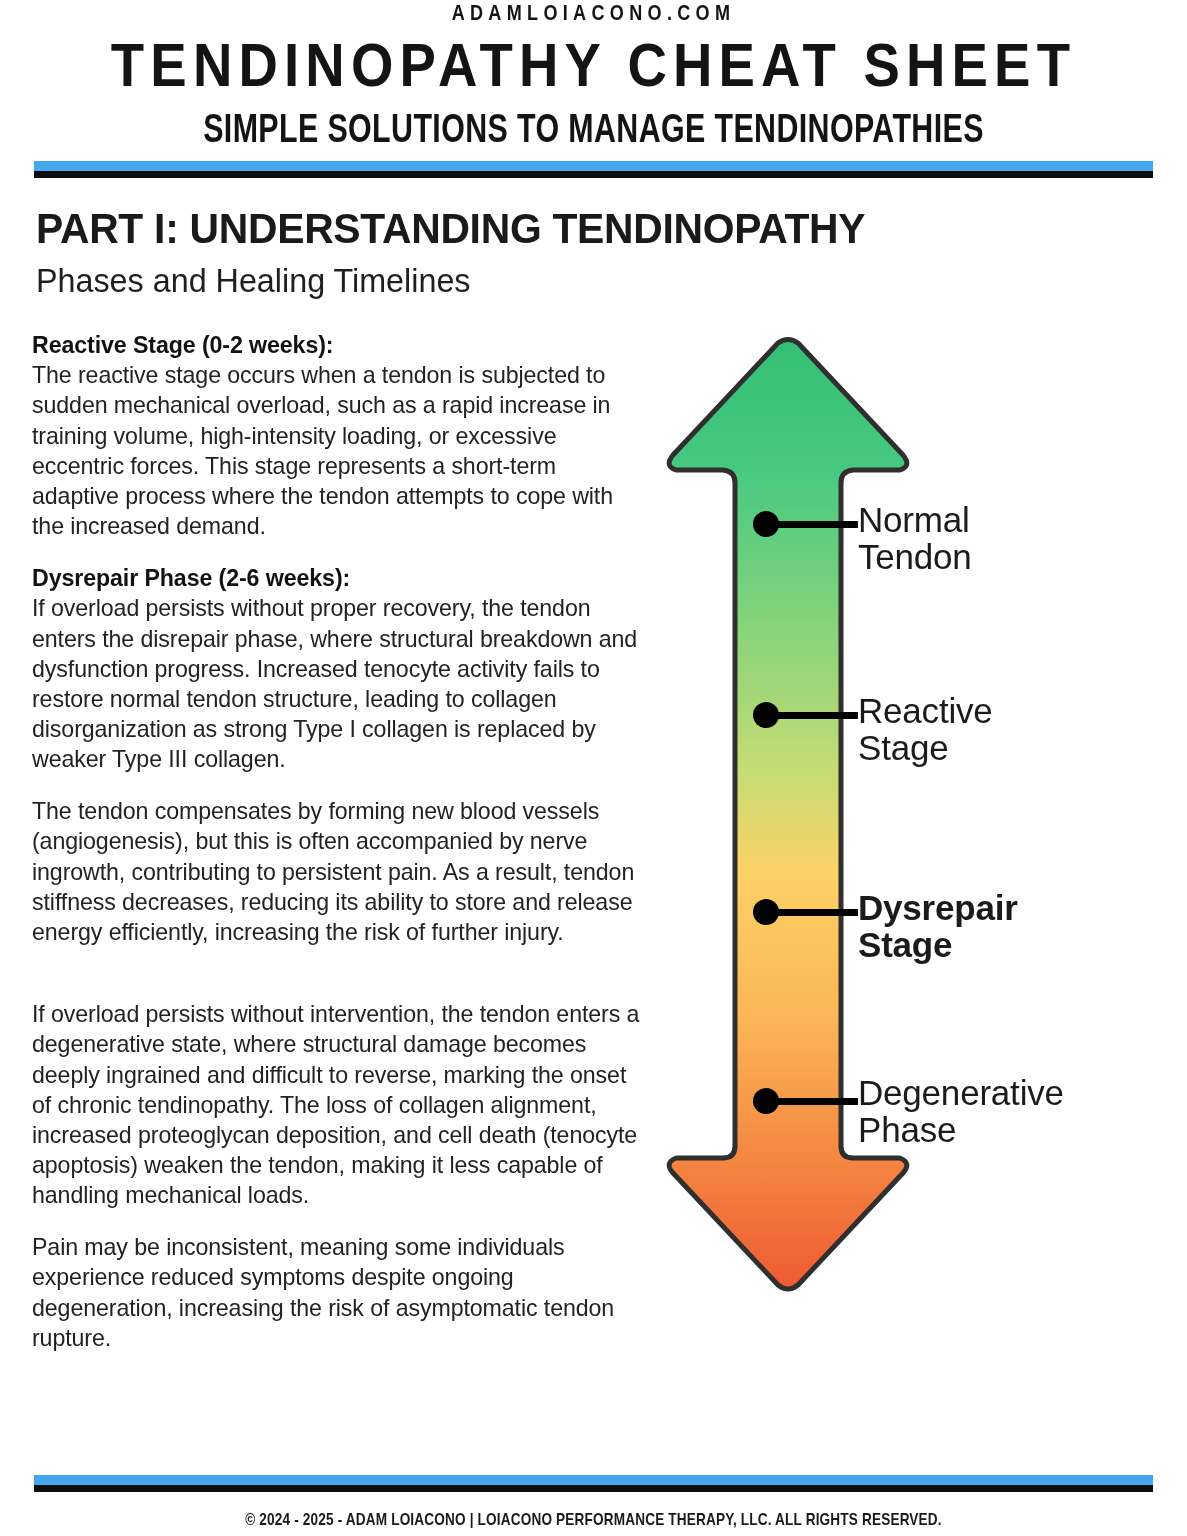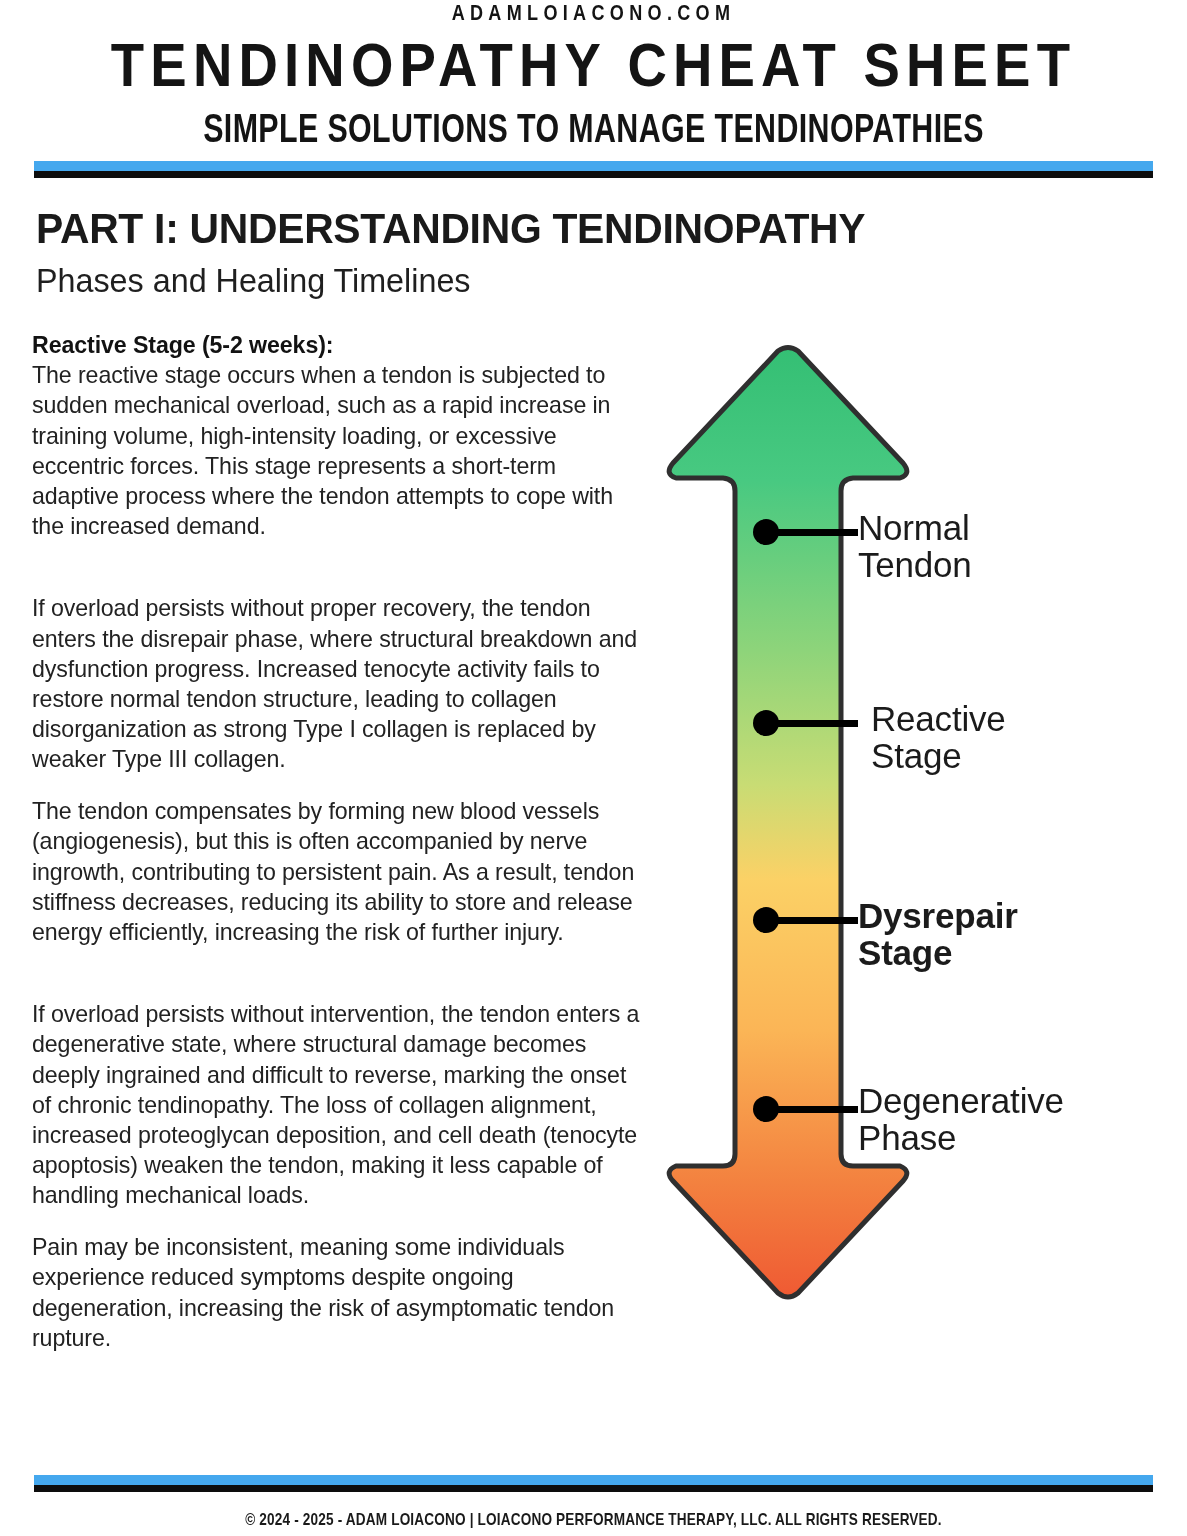--- a/index.html
+++ b/index.html
@@ -113,21 +113,21 @@
 
   .para b {
     font-weight: 700;
     color: #121212;
   }
 
   
   .diagram {
     position: absolute;
     left: 650px;
-    top: 12px;
+    top: 4px;
     width: 537px;
     height: 1000px;
   }
 
   .arrow-svg {
     position: absolute;
     left: 10px;
     top: 0;
   }
 
@@ -198,26 +198,26 @@
 <div class="section-head">
   <div class="part-title">PART I: UNDERSTANDING TENDINOPATHY</div>
   <div class="part-sub">Phases and Healing Timelines</div>
 </div>
 
 <div class="content">
 
   <div class="text-col">
 
     <p class="para">
-      <b>Reactive Stage (5-2 weeks):</b><br>
+      <b>Reactive Stage (0-2 weeks):</b><br>
       <span>The reactive stage occurs when a tendon is subjected to sudden mechanical overload, such as a rapid increase in training volume, high-intensity loading, or excessive eccentric forces. This stage represents a short-term adaptive process where the tendon attempts to cope with the increased demand.</span>
     </p>
 
     <p class="para">
-      <br>
+      <b>Dysrepair Phase (2-6 weeks):</b><br>
       <span>If overload persists without proper recovery, the tendon enters the disrepair phase, where structural breakdown and dysfunction progress. Increased tenocyte activity fails to restore normal tendon structure, leading to collagen disorganization as strong Type I collagen is replaced by weaker Type III collagen.</span>
     </p>
 
     <p class="para">
       <span>The tendon compensates by forming new blood vessels (angiogenesis), but this is often accompanied by nerve ingrowth, contributing to persistent pain. As a result, tendon stiffness decreases, reducing its ability to store and release energy efficiently, increasing the risk of further injury.</span>
     </p>
 
     <p class="para">
       <br>
       <span>If overload persists without intervention, the tendon enters a degenerative state, where structural damage becomes deeply ingrained and difficult to reverse, marking the onset of chronic tendinopathy. The loss of collagen alignment, increased proteoglycan deposition, and cell death (tenocyte apoptosis) weaken the tendon, making it less capable of handling mechanical loads.</span>
@@ -270,21 +270,21 @@
 
     <div class="callout" style="left:103px; top:190px;">
       <span class="dot"></span>
       <span class="leader" style="width:92px;"></span>
       <span class="lbl" style="left:105px; top:-23px;">Normal Tendon</span>
     </div>
 
     <div class="callout" style="left:103px; top:381px;">
       <span class="dot"></span>
       <span class="leader" style="width:92px;"></span>
-      <span class="lbl" style="left:105px; top:-23px;margin-left:13px;">Reactive Stage</span>
+      <span class="lbl" style="left:105px; top:-23px;">Reactive Stage</span>
     </div>
 
     <div class="callout" style="left:103px; top:578px;">
       <span class="dot"></span>
       <span class="leader" style="width:92px;"></span>
       <span class="lbl" style="left:105px; top:-23px;font-weight:bold;">Dysrepair Stage</span>
     </div>
 
     <div class="callout" style="left:103px; top:767px;">
       <span class="dot"></span>

